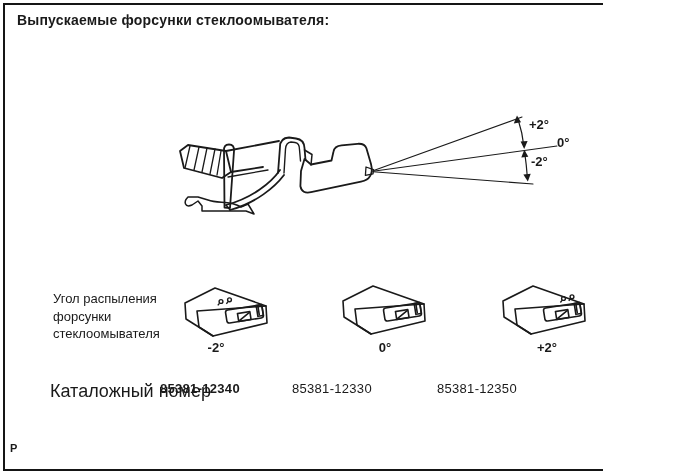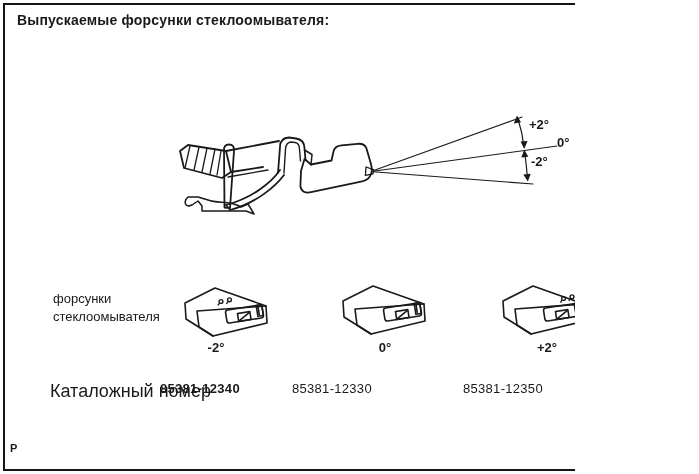--- a/index.html
+++ b/index.html
@@ -8,20 +8,21 @@
     background: #ffffff;
     font-family: "Liberation Sans", sans-serif;
   }
   .page {
     position: relative;
     width: 575px;
     height: 474px;
     background: #ffffff;
     overflow: hidden;
     color: #1a1a1a;
+    padding-left: 28px;
   }
   .frame {
     position: absolute;
     left: 3px; top: 3px;
     width: 689px; height: 464px;
     border: 2px solid #151515;
     pointer-events: none;
   }
   .abs { position: absolute; white-space: nowrap; }
   .title {
@@ -51,21 +52,21 @@
     transform: translateX(-50%);
     top: 340px;
   }
   .al-1 { left: 216px; }
   .al-2 { left: 385px; }
   .al-3 { left: 547px; }
   .catalog-label { left: 50px;  top: 381px; font-size: 18px; }
   .part-number   { top: 381px;  font-size: 13px; letter-spacing: 0.3px; }
   .pn-1 { left: 160px; font-weight: bold; }
   .pn-2 { left: 292px; }
-  .pn-3 { left: 437px; margin-left: 26px; }
+  .pn-3 { left: 437px; }
   .corner-mark {
     left: 10px; top: 442px;
     font-size: 11px;
     font-weight: bold;
   }
   svg.art {
     position: absolute;
     left: 0; top: 0;
   }
 </style>
@@ -169,20 +170,21 @@
         <path d="M62,17.4 L60.4,19.5 M70.4,15.7 L68.8,17.8"></path>
       </g>
     </g>
   </svg>
 
   <div class="abs callout co-plus">+2°</div>
   <div class="abs callout co-zero">0°</div>
   <div class="abs callout co-minus">-2°</div>
 
   <div class="abs spray-label">
+    <span>Угол распыления</span>
     <span>форсунки</span>
     <span>стеклоомывателя</span>
   </div>
 
   <div class="abs angle-label al-1">-2°</div>
   <div class="abs angle-label al-2">0°</div>
   <div class="abs angle-label al-3">+2°</div>
 
   <div class="abs catalog-label">Каталожный номер</div>
   <div class="abs part-number pn-1">85381-12340</div>

